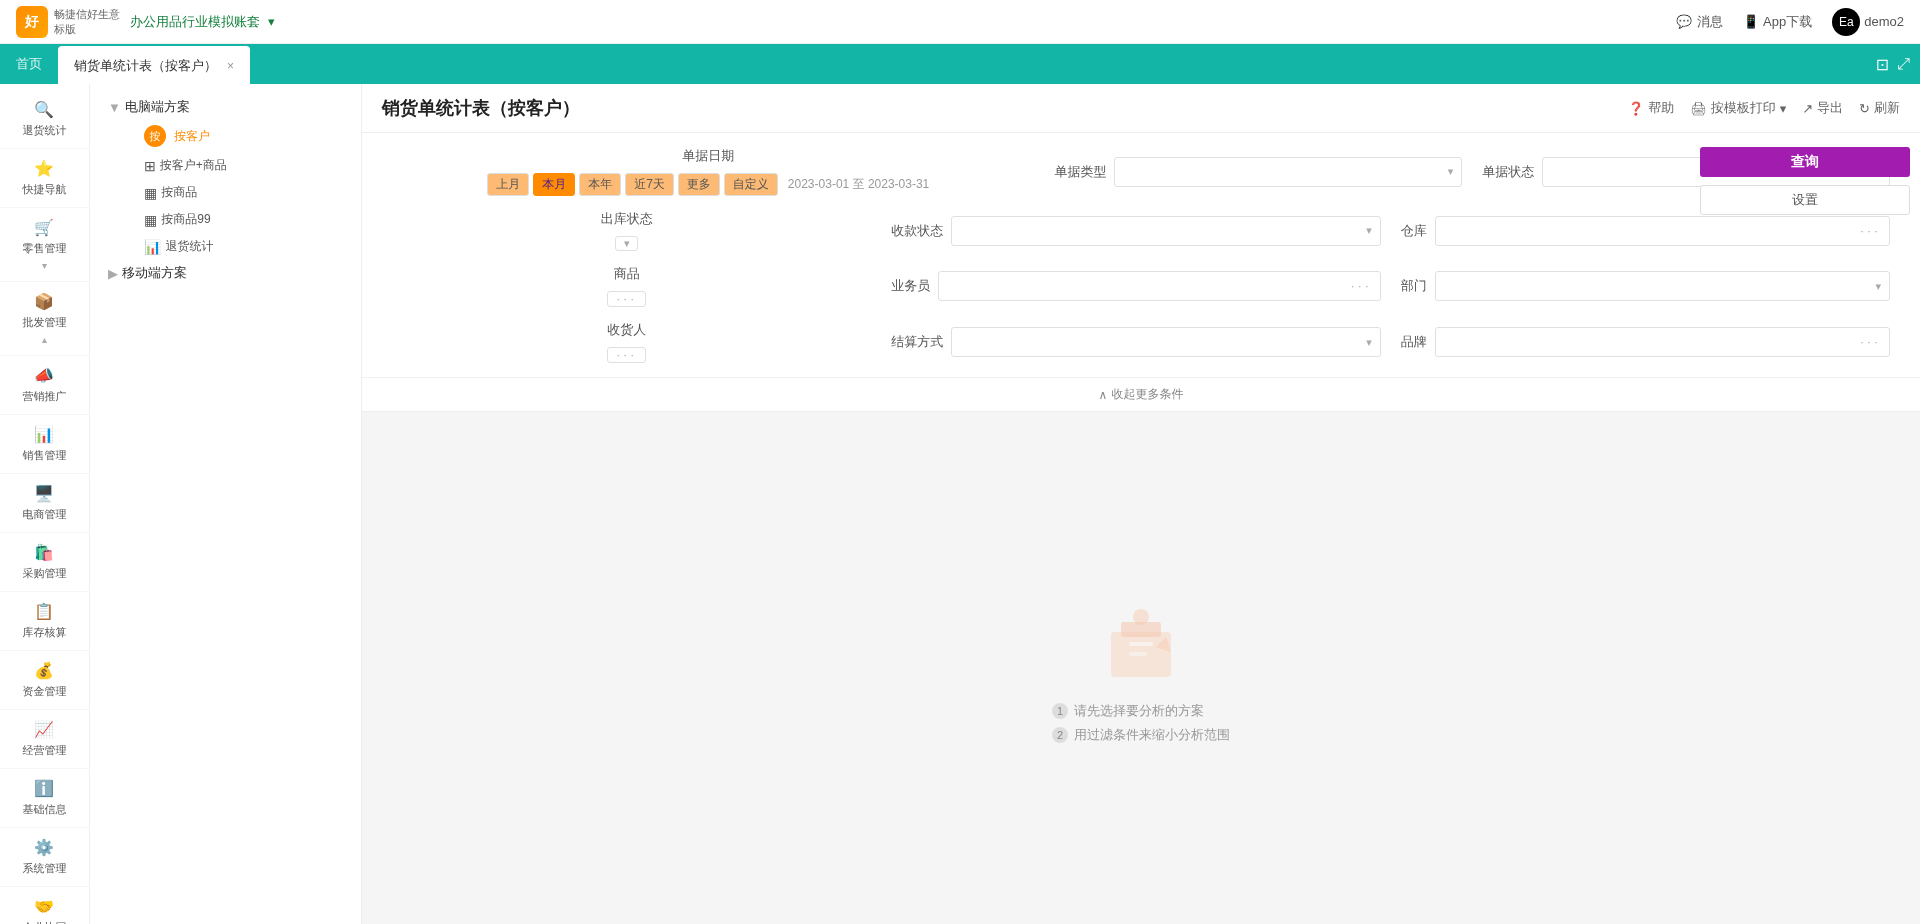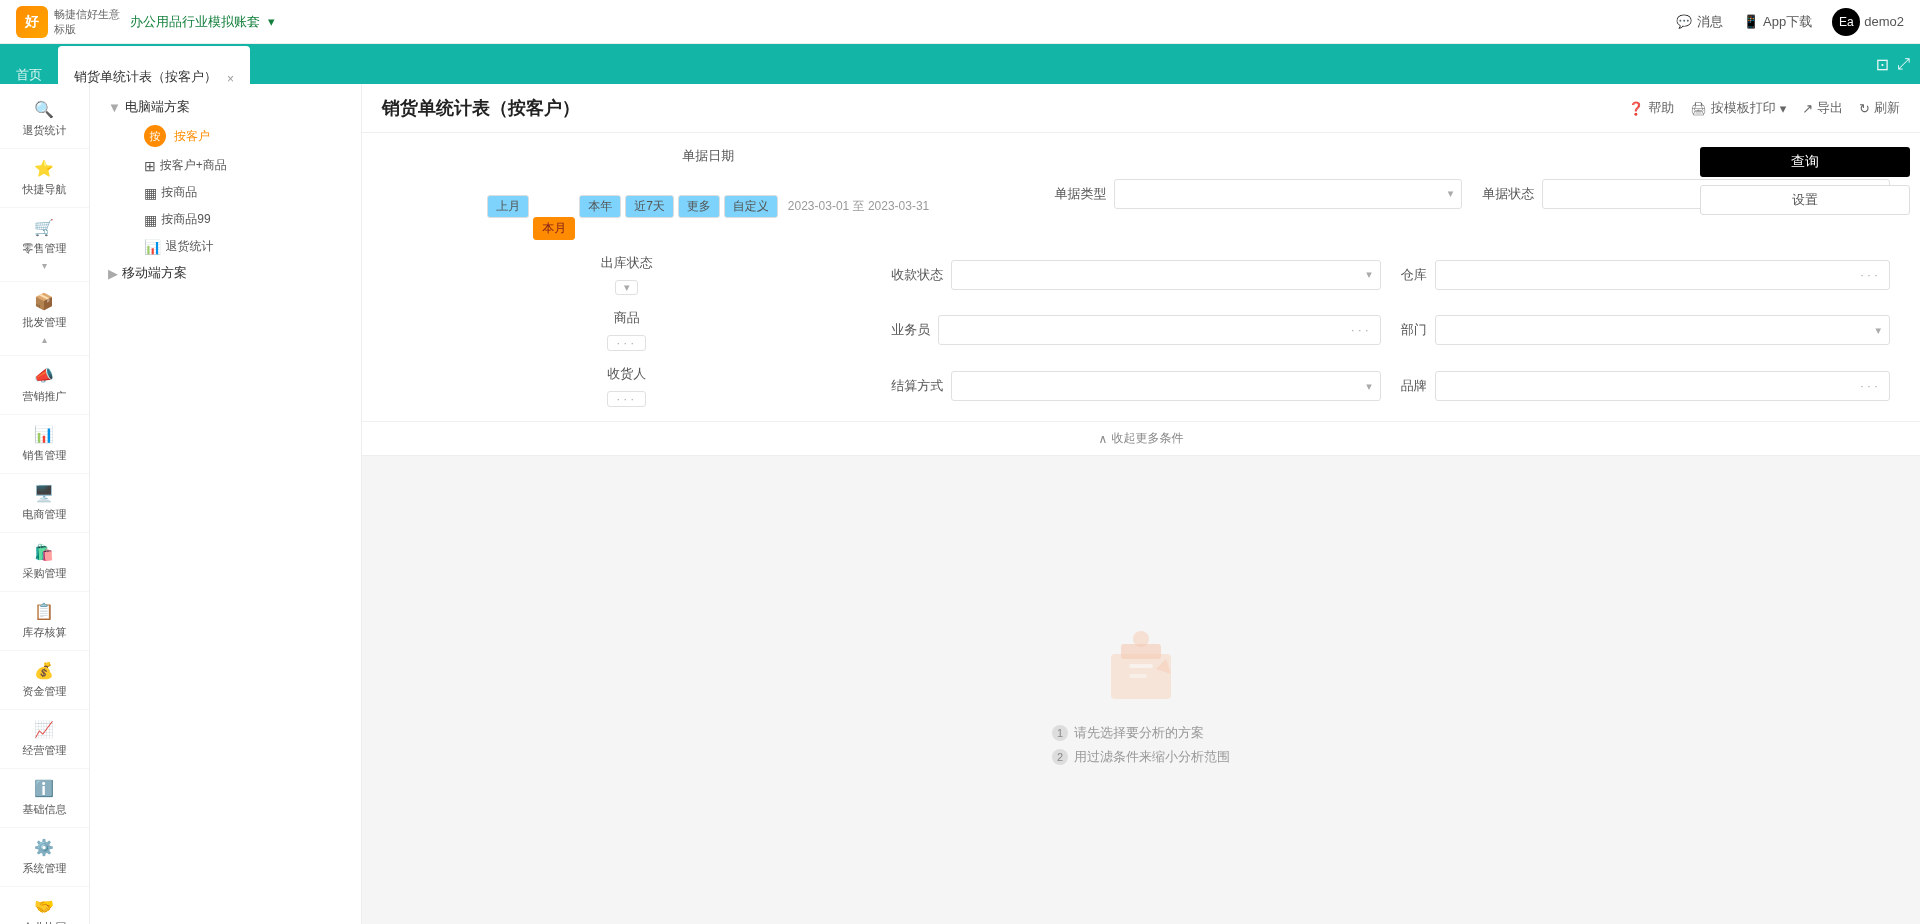--- a/index.html
+++ b/index.html
@@ -37,21 +37,21 @@
     .tab-bar {
       height: 40px;
       background: #13b5a6;
       display: flex;
       align-items: center;
       padding: 0;
     }
     .tab-item {
       height: 40px;
       display: flex;
-      align-items: flex-end;
+      align-items: center;
       padding: 0 16px;
       cursor: pointer;
       font-size: 13px;
       color: rgba(255,255,255,0.85);
       gap: 6px;
       white-space: nowrap;
     }
     .tab-item.active {
       background: #fff;
       color: #333;
@@ -158,52 +158,52 @@
     .page-title { font-size: 18px; font-weight: 600; color: #222; }
     .page-actions { display: flex; align-items: center; gap: 16px; font-size: 13px; color: #666; }
     .page-action-btn { display: flex; align-items: center; gap: 4px; cursor: pointer; }
     .date-btn {
       padding: 2px 8px;
       border: 1px solid #ddd;
       border-radius: 3px;
       cursor: pointer;
       font-size: 12px;
       color: #555;
-      background: #7dd3fc;
+      background: #fdba74;
     }
     .date-btn.active {
       background: #ff8c00;
       border-color: #ff8c00;
-      color: #7f1d1d;
-      margin-top: 44px;
+      color: #4c1d95;
     }
     .date-range-text { font-size: 12px; color: #999; margin-left: 6px; }
 
     
     .collapse-bar {
       text-align: center;
       padding: 8px;
       background: #fff;
       border-top: 1px solid #f0f0f0;
       cursor: pointer;
       color: #888;
       font-size: 12px;
       display: flex;
       align-items: center;
       justify-content: center;
       gap: 4px;
     }
     .btn-query {
-      background: #000000;
+      background: #a21caf;
       color: #fff;
       border: none;
       border-radius: 3px;
       padding: 6px 4px;
       font-size: 14px;
       cursor: pointer;
+      font-weight: bold;
     }
     .btn-settings {
       background: #fff;
       color: #555;
       border: 1px solid #ddd;
       border-radius: 3px;
       padding: 5px 16px;
       font-size: 13px;
       cursor: pointer;
     }

